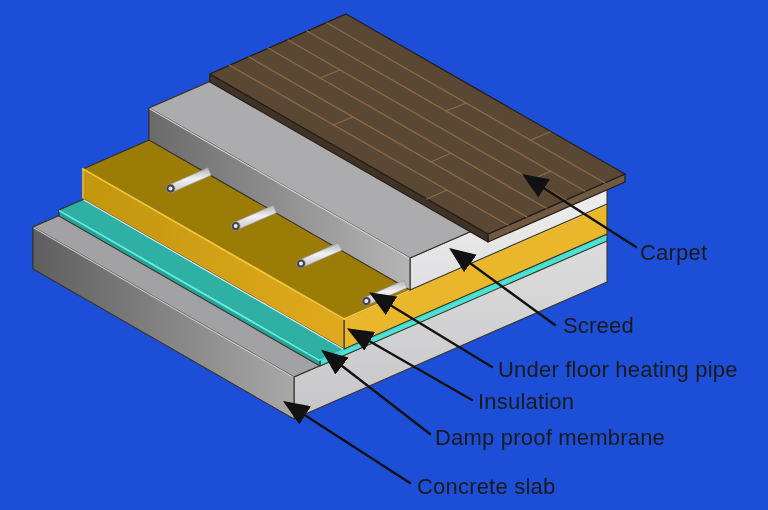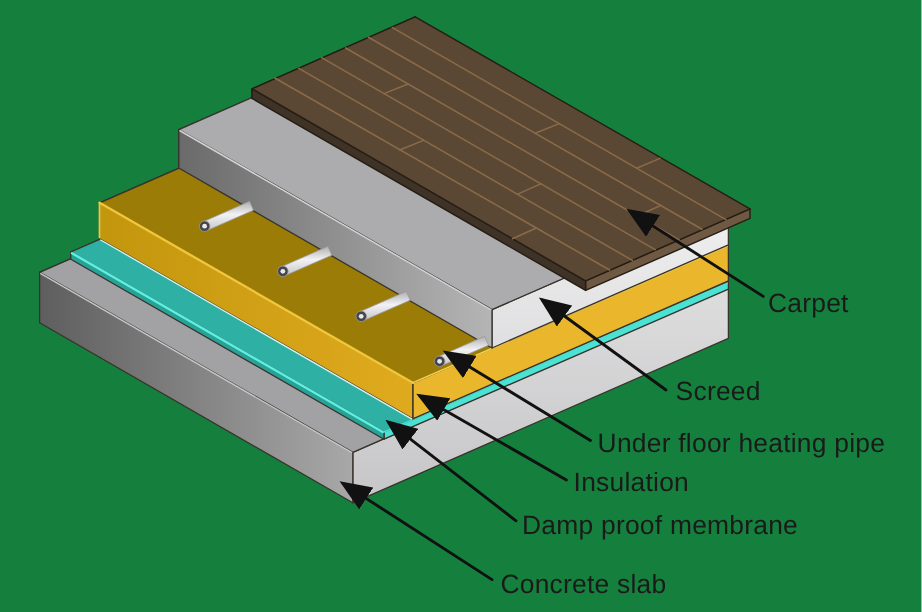--- a/index.html
+++ b/index.html
@@ -1,17 +1,17 @@
 <!DOCTYPE html>
 <html><head>
 <meta charset="utf-8">
 <style>
   html,body{margin:0;padding:0;background:#ffffff;}
   .stage{
-    width:768px;height:510px;background:#15803d;position:relative;overflow:hidden;
+    width:768px;height:510px;background:#1d4ed8;position:relative;overflow:hidden;
     font-family:"Liberation Sans", sans-serif;
   }
   svg{display:block;}
   .face{stroke:#38332c;stroke-width:1.1;stroke-linejoin:round;}
   .cap{stroke:#2e2a25;stroke-width:1;stroke-linejoin:round;}
   .carpet-face{stroke:#261e14;stroke-width:1.2;stroke-linejoin:round;}
   .plank{stroke-width:1.3;fill:none;stroke-linecap:round;}
   .hl{fill:none;stroke-linecap:round;}
   .arrow{stroke-width:2.4;fill:none;stroke-linecap:round;}
   .lbl{font-size:22px;letter-spacing:.2px;}

